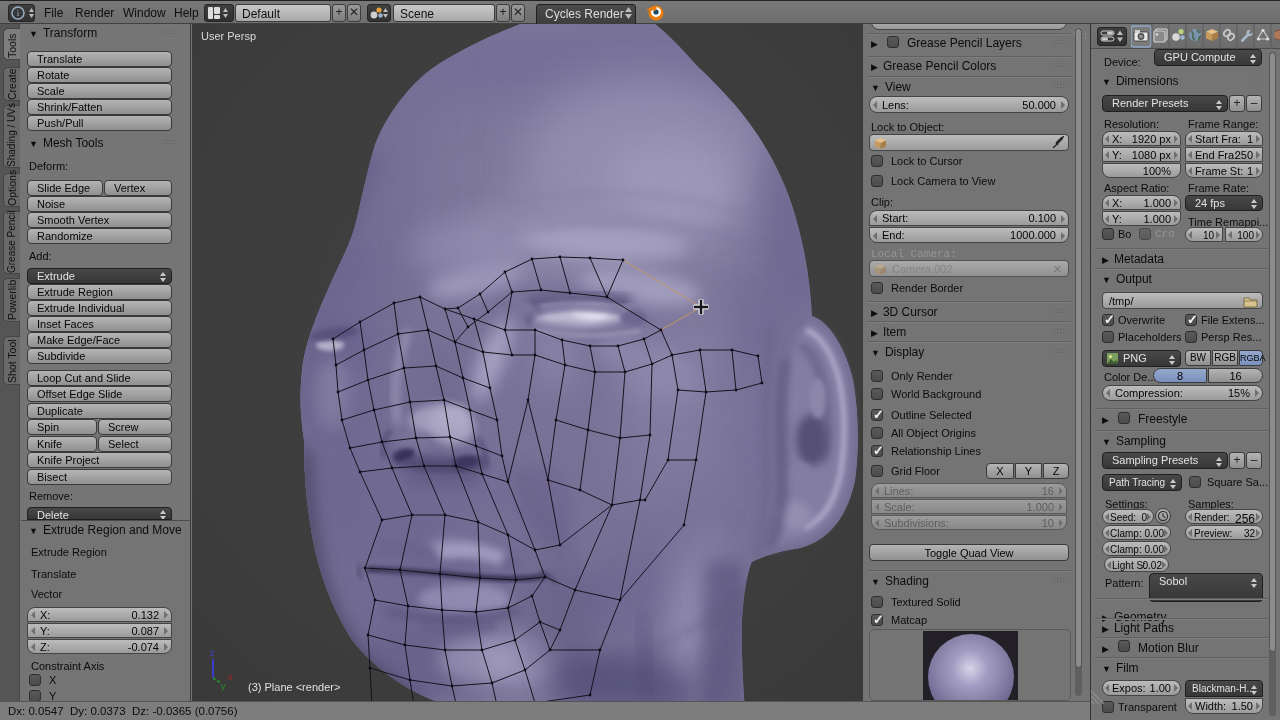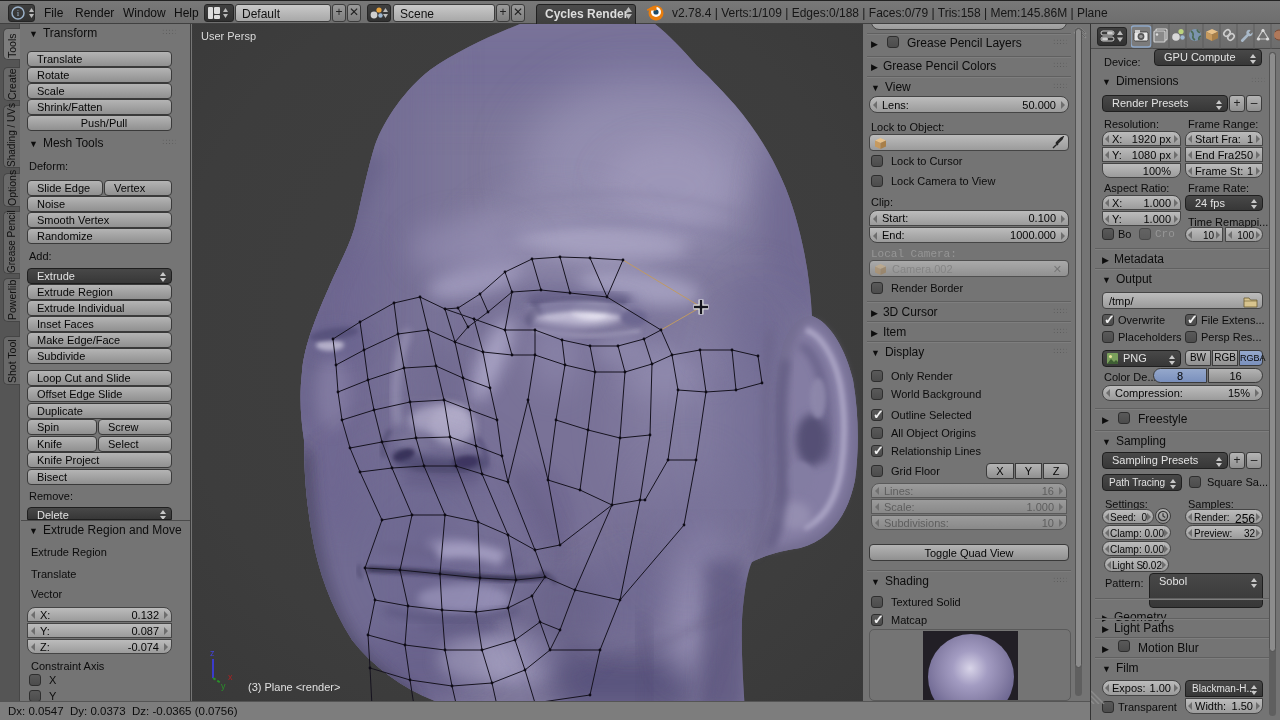--- a/index.html
+++ b/index.html
@@ -97,32 +97,31 @@
     <svg width="22" height="16" style="position:absolute;left:0;top:0;">
       <circle cx="6" cy="10" r="3.4" fill="#cfcfcf"></circle>
         <circle cx="11" cy="5" r="2.6" fill="#e8a33d"></circle>
       <circle cx="12.5" cy="10.5" r="2.2" fill="#9db6cf"></circle>
       <path d="M15 7 l2.5 -4 2.5 4 z M15 9 l2.5 4 2.5 -4 z" fill="#bbb"></path>
     </svg>
   </div>
   <div class="combo" style="left:393px;top:3px;width:102px;height:18px;">Scene</div>
   <div class="pmbtn" style="left:496px;top:3px;width:14px;height:18px;">+</div>
   <div class="pmbtn" style="left:511px;top:3px;width:14px;height:18px;">✕</div>
-  <div class="ddark" style="left:536px;top:3px;width:100px;height:29px;font-weight:bold;">Cycles Render
+  <div class="ddark" style="left:536px;top:3px;width:100px;height:29px;">Cycles Render
     <svg width="9" height="16" style="position:absolute;right:2px;top:0;">
       <path d="M1 7 l3.5 -5 3.5 5 z M1 9 l3.5 5 3.5 -5 z" fill="#bbb"></path>
     </svg>
   </div>
   <svg width="20" height="18" style="position:absolute;left:646px;top:3px;">
     <circle cx="10" cy="9" r="7.5" fill="#e87d0d"></circle>
     <circle cx="10" cy="8" r="5" fill="#fff"></circle>
     <circle cx="10" cy="8" r="2.6" fill="#1b4a68"></circle>
     <path d="M1 6 Q6 2 10 3 L10 6 Z" fill="#e87d0d" stroke="#e87d0d"></path>
   </svg>
-  <div class="mtxt" style="left:672px;color:#161616;">v2.78.4 | Verts:1/109 | Edges:0/188 | Faces:0/79 | Tris:158 | Mem:145.86M | Plane</div>
 </div>
 <div id="vtabs" class="abs">
   <div class="vtab act" style="top:4px;height:32px;">
       <span style="top:29px;">Tools</span>
     </div>
   <div class="vtab" style="top:43px;height:34px;">
       <span style="top:32px;">Create</span>
     </div>
   <div class="vtab" style="top:81px;height:63px;">
       <span style="top:61px;font-size:10px;">Shading / UVs</span>
@@ -140,21 +139,21 @@
       <span style="top:46px;">Shot Tool</span>
     </div>
 </div>
 <div id="tools" class="abs" style="left:21px;top:24px;width:170px;height:677px;background:#757575;border-right:1px solid #3a3a3a;overflow:hidden;">
   <div class="hdr" style="left:8px;top:2px;"><span class="tri">▼</span>Transform</div>
   <div class="grip" style="right:14px;top:5px;"></div>
   <div class="btn" style="left:6px;top:27px;width:145px;height:16px;">Translate</div>
   <div class="btn" style="left:6px;top:43px;width:145px;height:16px;">Rotate</div>
   <div class="btn" style="left:6px;top:59px;width:145px;height:16px;">Scale</div>
   <div class="btn" style="left:6px;top:75px;width:145px;height:16px;">Shrink/Fatten</div>
-  <div class="btn" style="left:6px;top:91px;width:145px;height:16px;text-align:center;">Push/Pull</div>
+  <div class="btn" style="left:6px;top:91px;width:145px;height:16px;">Push/Pull</div>
   <div class="hdr" style="left:8px;top:112px;"><span class="tri">▼</span>Mesh Tools</div>
   <div class="grip" style="right:14px;top:115px;"></div>
   <div class="lbl" style="left:8px;top:136px;">Deform:</div>
   <div class="btn" style="left:6px;top:156px;width:76px;height:16px;">Slide Edge</div>
   <div class="btn" style="left:83px;top:156px;width:68px;height:16px;">Vertex</div>
   <div class="btn" style="left:6px;top:172px;width:145px;height:16px;">Noise</div>
   <div class="btn" style="left:6px;top:188px;width:145px;height:16px;">Smooth Vertex</div>
   <div class="btn" style="left:6px;top:204px;width:145px;height:16px;">Randomize</div>
   <div class="lbl" style="left:8px;top:226px;">Add:</div>
   <div class="mdark" style="left:6px;top:244px;width:145px;height:16px;">Extrude<span class="updn" style="top:7px;"></span></div>
@@ -937,21 +936,21 @@
       <span class="nv" style="right:6px;top:2px;">0.00</span>
       <span class="aR" style="top:3px;right:2px;"></span>
     </div>
   <div class="num" style="left:13px;top:533px;width:65px;height:15px;font-size:10px;">
       <span class="aL" style="top:3px;left:2px;"></span>
       <span class="nl" style="left:7px;top:2px;">Light S:</span>
       <span class="nv" style="right:6px;top:2px;">0.02</span>
       <span class="aR" style="top:3px;right:2px;"></span>
     </div>
   <div class="lbl" style="left:14px;top:553px;">Pattern:</div>
-  <div class="mdark" style="left:58px;top:549px;width:114px;height:35px;">Sobol<span class="updn" style="top:8px;"></span></div>
+  <div class="mdark" style="left:58px;top:549px;width:114px;height:29px;">Sobol<span class="updn" style="top:8px;"></span></div>
   <div class="sep" style="left:4px;top:574px;width:178px;"></div>
   <div class="hdr" style="left:11px;top:578px;margin-top:8px;"><span class="tri">▶</span>Geometry</div>
   <div class="sep" style="left:4px;top:594px;width:178px;"></div>
   <div class="hdr" style="left:11px;top:597px;"><span class="tri">▶</span>Light Paths</div>
   <div class="sep" style="left:4px;top:613px;width:178px;"></div>
   <div class="hdr" style="left:11px;top:617px;"><span class="tri">▶</span></div>
   <div class="chk" style="left:27px;top:616px;"></div>
   <div class="hdr" style="left:47px;top:617px;">Motion Blur</div>
   <div class="sep" style="left:4px;top:633px;width:178px;"></div>
   <div class="hdr" style="left:11px;top:637px;"><span class="tri">▼</span>Film</div>

